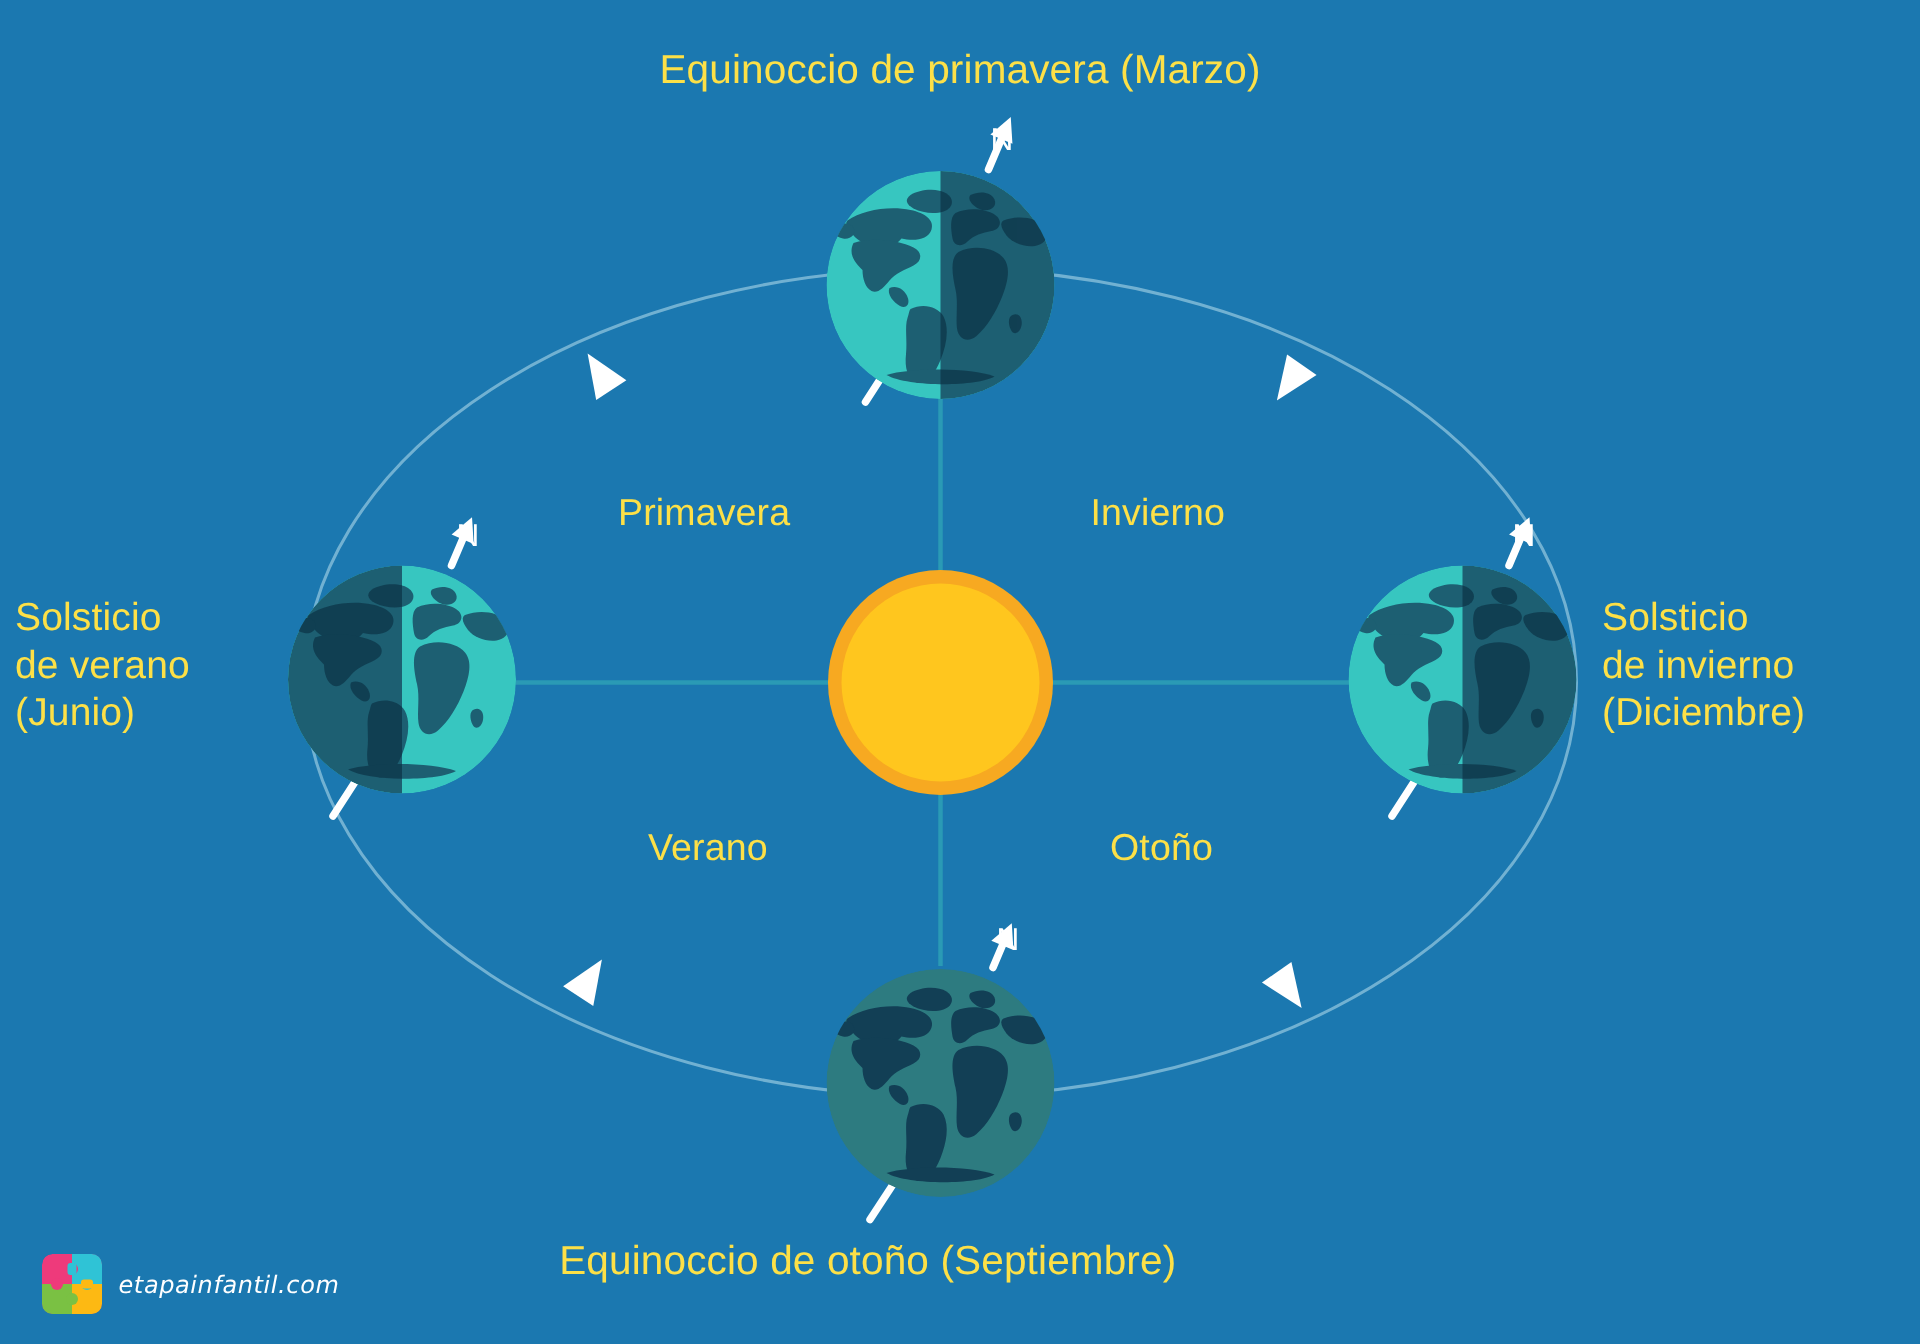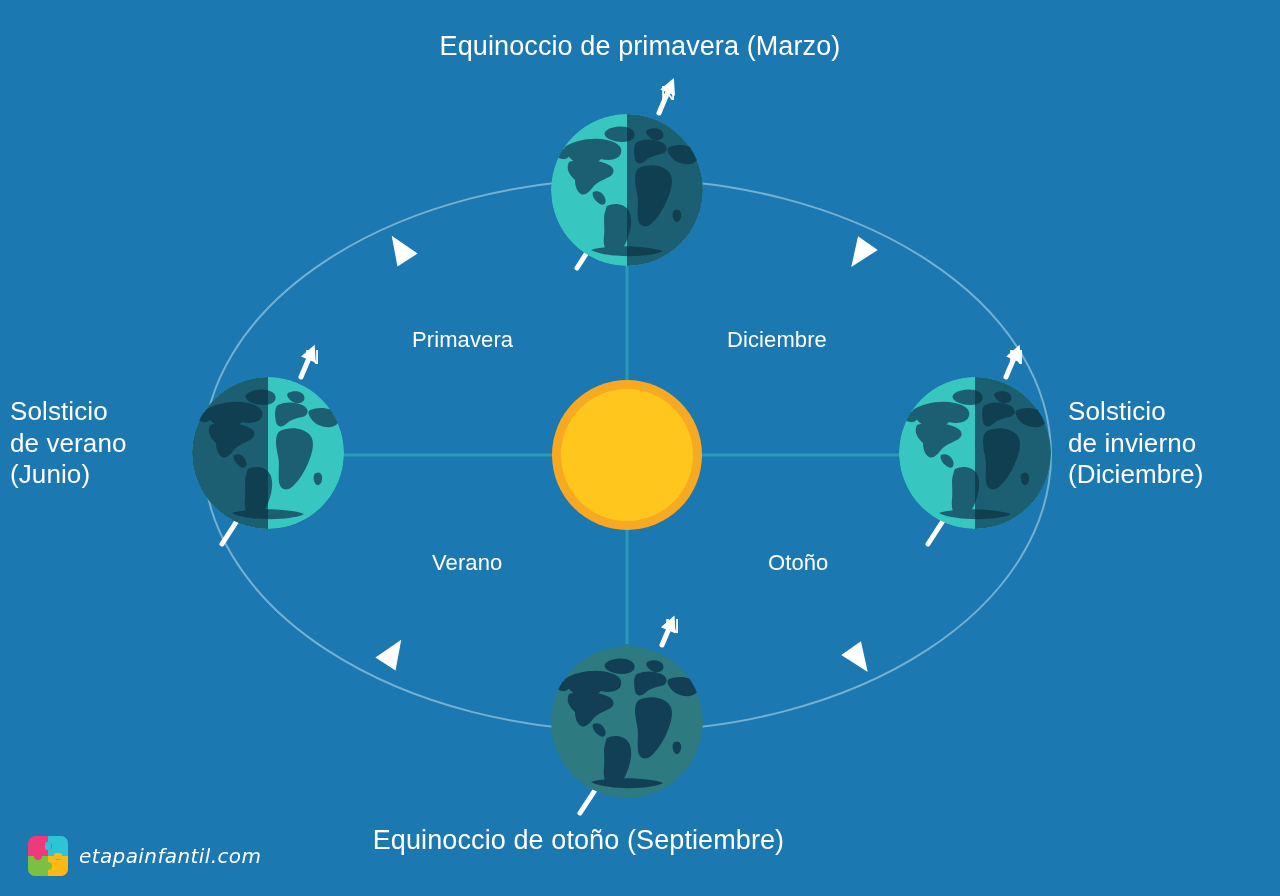--- a/index.html
+++ b/index.html
@@ -21,30 +21,30 @@
     height: 896px;
   }
   #scene {
     position: absolute;
     left: 0; top: 0;
     width: 1280px;
     height: 896px;
   }
   .lbl {
     position: absolute;
-    color: #ffffff;
+    color: #fde047;
     white-space: pre;
     line-height: 1.22;
     letter-spacing: 0.1px;
   }
   .lbl-card {
     font-size: 27px;
   }
   .lbl-season {
-    font-size: 22px;
+    font-size: 25px;
   }
   .lbl-side {
     font-size: 26px;
     text-align: left;
   }
   #lbl-spring-equinox {
     left: 0; top: 30px;
     width: 1280px;
     text-align: center;
   }
@@ -57,34 +57,34 @@
     left: 10px; top: 396px;
     width: 195px;
   }
   #lbl-winter-solstice {
     left: 1068px; top: 396px;
     width: 205px;
   }
   #lbl-primavera { left: 412px; top: 327px; }
   #lbl-invierno  { left: 727px; top: 327px; }
   #lbl-verano    { left: 432px; top: 550px; text-align: right; }
-  #lbl-otono     { left: 768px; top: 550px; text-align: right; }
+  #lbl-otono     { left: 740px; top: 550px; text-align: right; }
 
   
   #watermark {
     position: absolute;
     left: 28px;
     bottom: 20px;
     display: flex;
     align-items: center;
     gap: 11px;
   }
   #watermark-text {
     color: #ffffff;
-    font-size: 20px;
+    font-size: 16px;
     font-style: italic;
     font-family: "DejaVu Sans", sans-serif;
     letter-spacing: 0.4px;
   }
   .puzzle {
     width: 40px;
     height: 40px;
     border-radius: 7px;
     overflow: hidden;
     display: block;
@@ -255,21 +255,21 @@
   <div class="lbl lbl-side" id="lbl-summer-solstice">Solsticio
 de verano
 (Junio)</div>
 
   <div class="lbl lbl-side" id="lbl-winter-solstice">Solsticio
 de invierno
 (Diciembre)</div>
 
   <div class="lbl lbl-season" id="lbl-primavera">Primavera</div>
 
-  <div class="lbl lbl-season" id="lbl-invierno">Diciembre</div>
+  <div class="lbl lbl-season" id="lbl-invierno">Invierno</div>
 
   <div class="lbl lbl-season" id="lbl-verano">Verano</div>
 
   <div class="lbl lbl-season" id="lbl-otono">Otoño</div>
 
   <div id="watermark">
     <svg class="puzzle" viewBox="0 0 40 40">
       <rect x="0" y="0" width="40" height="40" rx="7" fill="#ee3a7b"></rect>
       <path d="M20 0 H40 V20 H20 Z" fill="#2fc3d6"></path>
       <path d="M0 20 H20 V40 H0 Z" fill="#7ac143"></path>

